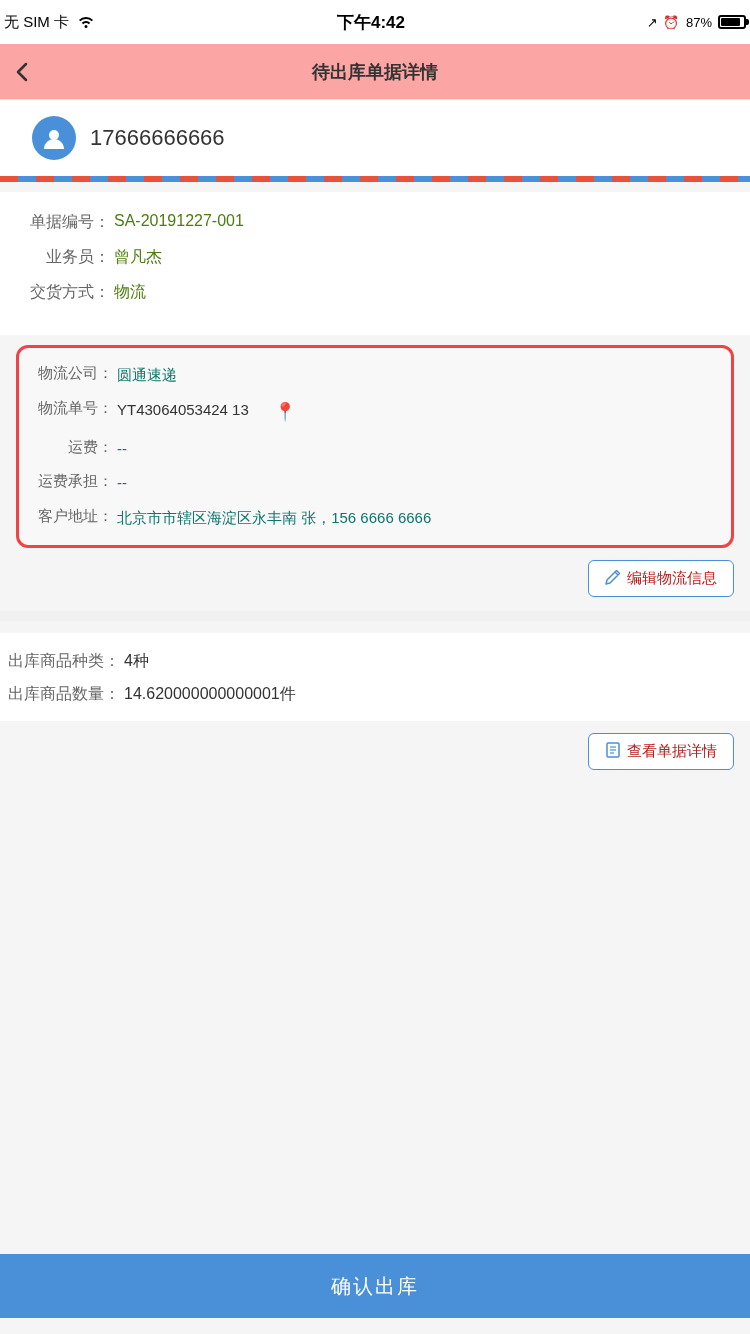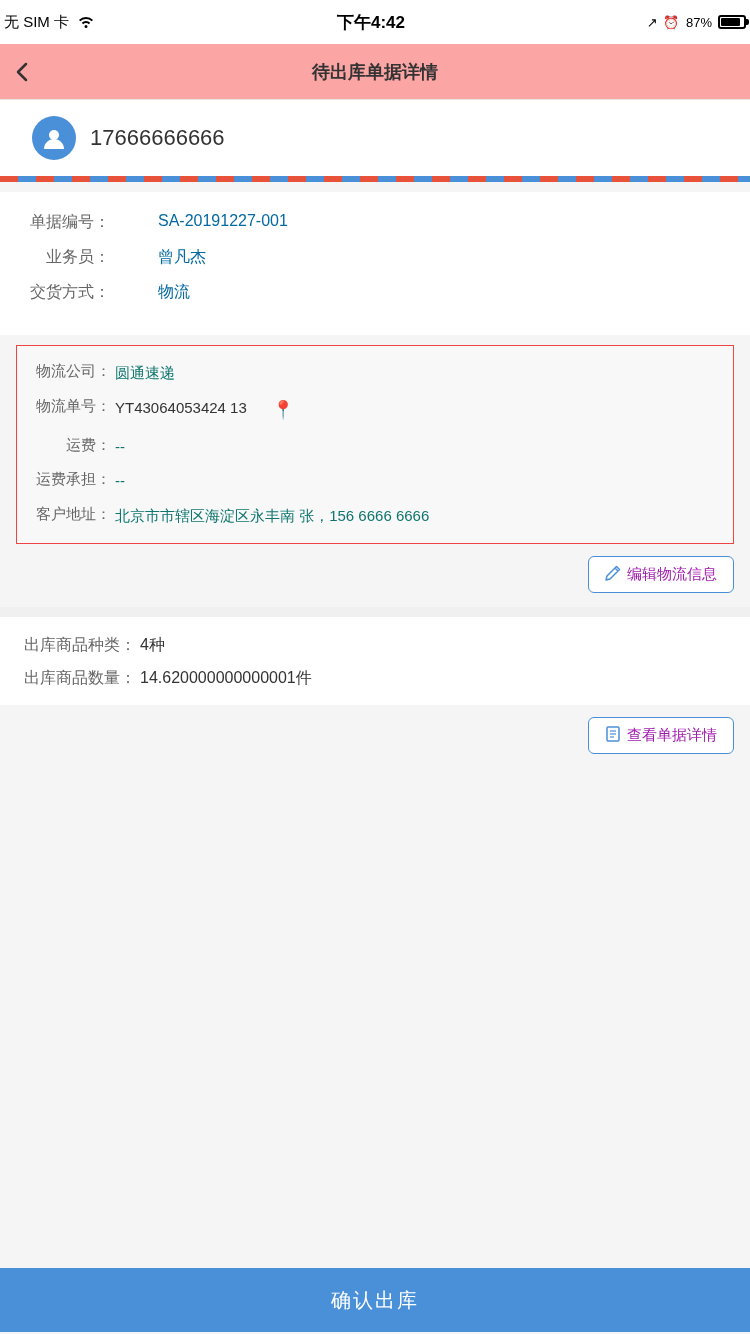--- a/index.html
+++ b/index.html
@@ -93,40 +93,39 @@
       background: #fff;
       margin-top: 10px;
       padding: 20px 20px 16px;
     }
     .info-row {
       display: flex;
       align-items: flex-start;
       margin-bottom: 14px;
       font-size: 16px;
       color: #333;
-      gap: 44px;
     }
     .info-row:last-child { margin-bottom: 16px; }
     .info-label {
       color: #666;
       min-width: 90px;
       text-align: right;
       flex-shrink: 0;
     }
     .info-value {
-      color: #0369a1;
+      color: #4d7c0f;
       margin-left: 4px;
       flex: 1;
     }
 
     
     .logistics-card {
       background: #f8f8f8;
-      border: 1px solid #ef4444;
-      border-radius: 0;
+      border: 3px solid #ef4444;
+      border-radius: 12px;
       margin: 10px 16px 0;
       padding: 16px;
     }
     .logistics-row {
       display: flex;
       align-items: flex-start;
       margin-bottom: 12px;
       font-size: 15px;
       color: #333;
     }
@@ -153,40 +152,40 @@
     }
 
     
     .edit-logistics-btn {
       margin: 12px 16px 0;
       text-align: right;
     }
     .btn-outline {
       display: inline-flex; align-items: center; gap: 6px;
       border: 1px solid #4a90d9;
-      color: #a21caf;
+      color: #b91c1c;
       background: #fff;
       border-radius: 6px;
       padding: 8px 16px;
       font-size: 15px;
       cursor: pointer;
     }
 
     
     .section-divider {
       height: 10px;
       background: #f0f0f0;
       margin-top: 14px;
     }
 
     
     .goods-section {
       background: #fff;
-      padding: 18px 24px 16px;
-      margin-top: 0;
+      padding: 18px 8px 16px;
+      margin-top: 12px;
     }
     .goods-row {
       display: flex;
       align-items: center;
       margin-bottom: 12px;
       font-size: 16px;
       color: #333;
     }
     .goods-row:last-child { margin-bottom: 0; }
     .goods-label {
@@ -209,21 +208,21 @@
     
     .empty-space {
       background: #f5f5f5;
       flex: 1;
       min-height: 180px;
     }
 
     
     .confirm-btn {
       position: fixed;
-      bottom: 2px;
+      bottom: 16px;
       left: 0;
       width: 750px;
       height: 64px;
       background: #4a90d9;
       color: #fff;
       font-size: 20px;
       font-weight: 500;
       border: none;
       cursor: pointer;
       display: flex; align-items: center; justify-content: center;

